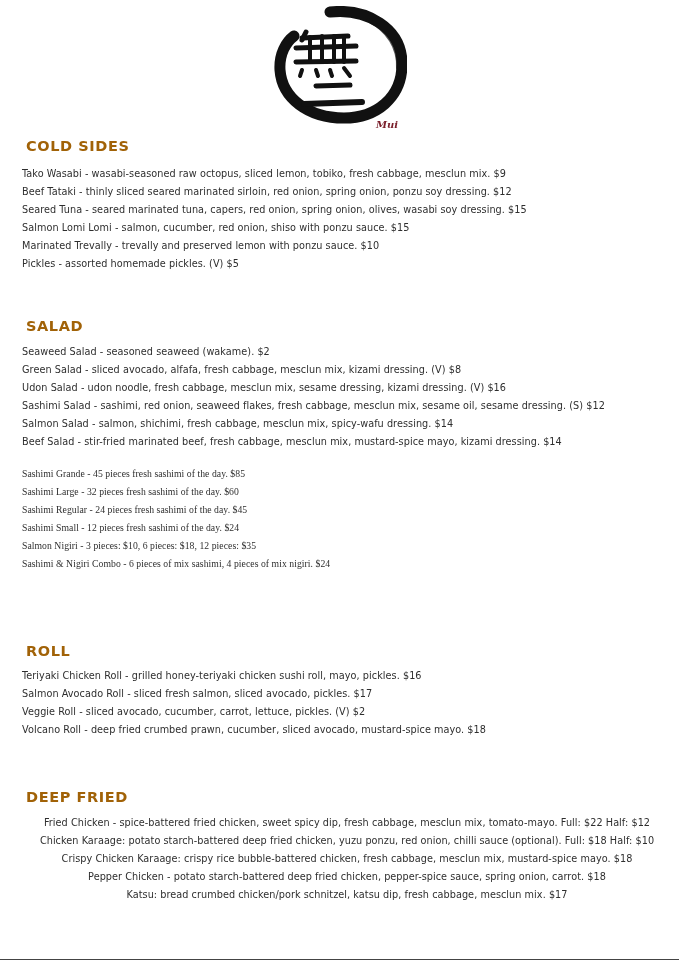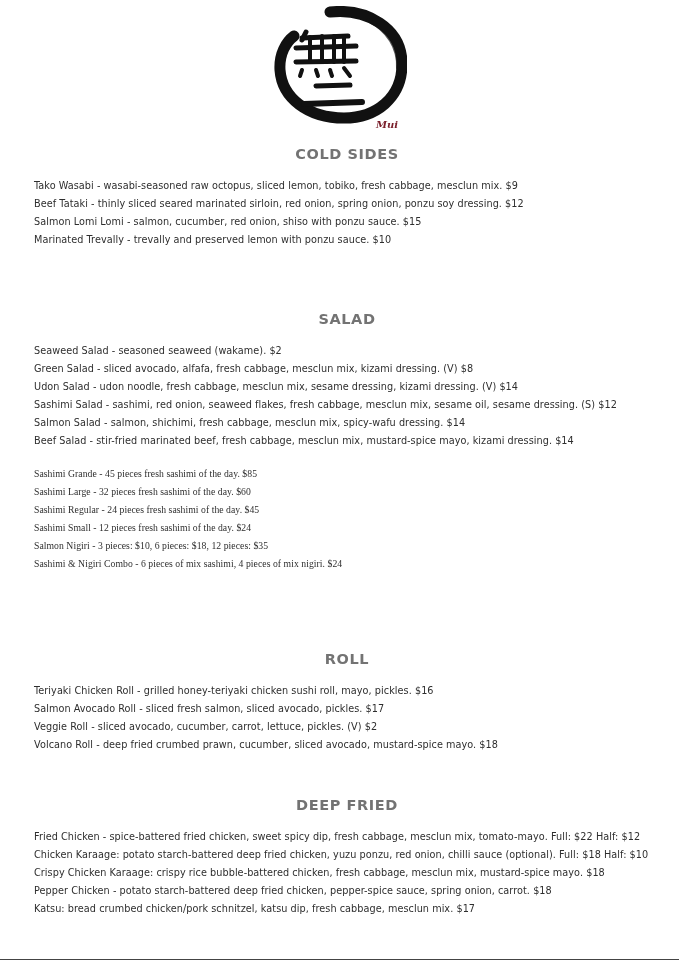--- a/index.html
+++ b/index.html
@@ -22,53 +22,52 @@
       width: 135px;
       height: 126px;
     }
     .logo svg { width: 100%; height: 100%; display: block; }
     .section {
       position: absolute;
       left: 22px;
       width: 650px;
     }
     .section h2 {
-      margin: 12px;
+      margin: 4px;
       font-family: "DejaVu Sans", sans-serif;
       font-weight: bold;
       font-size: 14.5px;
       letter-spacing: 0.6px;
-      color: #737373;
+      color: #a16207;
       height: 22px;
       line-height: 22px;
-      text-align: center;
     }
     .items {
-      margin: 12px;
+      margin: 0;
       padding: 0;
       list-style: none;
     }
     .items li {
       font-size: 9.7px;
       line-height: 18px;
       height: 18px;
       white-space: nowrap;
       color: #2e2e2e;
       letter-spacing: 0.05px;
     }
     #sec-cold { top: 131px; }
     #sec-cold .items { margin-top: 8px; }
-    #sec-salad { top: 296px; }
+    #sec-salad { top: 311px; }
     #sec-salad .items { margin-top: 6px; }
     #sec-sashimi { top: 456px; }
     #sec-sashimi .items { margin-top: 9px; font-family: Liberation Serif, serif; }
     #sec-roll { top: 636px; }
     #sec-roll .items { margin-top: 5px; }
     #sec-fried { top: 782px; }
-    #sec-fried .items { margin-top: 6px; }
+    #sec-fried .items { margin-top: 6px; text-align: center; }
     .bottom-rule {
       position: absolute;
       left: 0;
       right: 0;
       bottom: 0;
       height: 1px;
       background: #444;
     }
   </style>
 </head>
@@ -99,31 +98,33 @@
     </g>
     <text x="104" y="122" font-family="DejaVu Serif, serif" font-style="italic" font-weight="bold" font-size="10" fill="#7a1f2b">Mui</text>
   </svg>
 </div>
 
 <div class="section" id="sec-cold">
   <h2>COLD SIDES</h2>
   <ul class="items">
     <li>Tako Wasabi - wasabi-seasoned raw octopus, sliced lemon, tobiko, fresh cabbage, mesclun mix. $9</li>
     <li>Beef Tataki - thinly sliced seared marinated sirloin, red onion, spring onion, ponzu soy dressing. $12</li>
+    <li>Seared Tuna - seared marinated tuna, capers, red onion, spring onion, olives, wasabi soy dressing. $15</li>
     <li>Salmon Lomi Lomi - salmon, cucumber, red onion, shiso with ponzu sauce. $15</li>
     <li>Marinated Trevally - trevally and preserved lemon with ponzu sauce. $10</li>
+    <li>Pickles - assorted homemade pickles. (V) $5</li>
   </ul>
 </div>
 
 <div class="section" id="sec-salad">
   <h2>SALAD</h2>
   <ul class="items">
     <li>Seaweed Salad - seasoned seaweed (wakame). $2</li>
     <li>Green Salad - sliced avocado, alfafa, fresh cabbage, mesclun mix, kizami dressing. (V) $8</li>
-    <li>Udon Salad - udon noodle, fresh cabbage, mesclun mix, sesame dressing, kizami dressing. (V) $14</li>
+    <li>Udon Salad - udon noodle, fresh cabbage, mesclun mix, sesame dressing, kizami dressing. (V) $16</li>
     <li>Sashimi Salad - sashimi, red onion, seaweed flakes, fresh cabbage, mesclun mix, sesame oil, sesame dressing. (S) $12</li>
     <li>Salmon Salad - salmon, shichimi, fresh cabbage, mesclun mix, spicy-wafu dressing. $14</li>
     <li>Beef Salad - stir-fried marinated beef, fresh cabbage, mesclun mix, mustard-spice mayo, kizami dressing. $14</li>
   </ul>
 </div>
 
 <div class="section" id="sec-sashimi">
   <ul class="items">
     <li>Sashimi Grande - 45 pieces fresh sashimi of the day. $85</li>
     <li>Sashimi Large - 32 pieces fresh sashimi of the day. $60</li>

